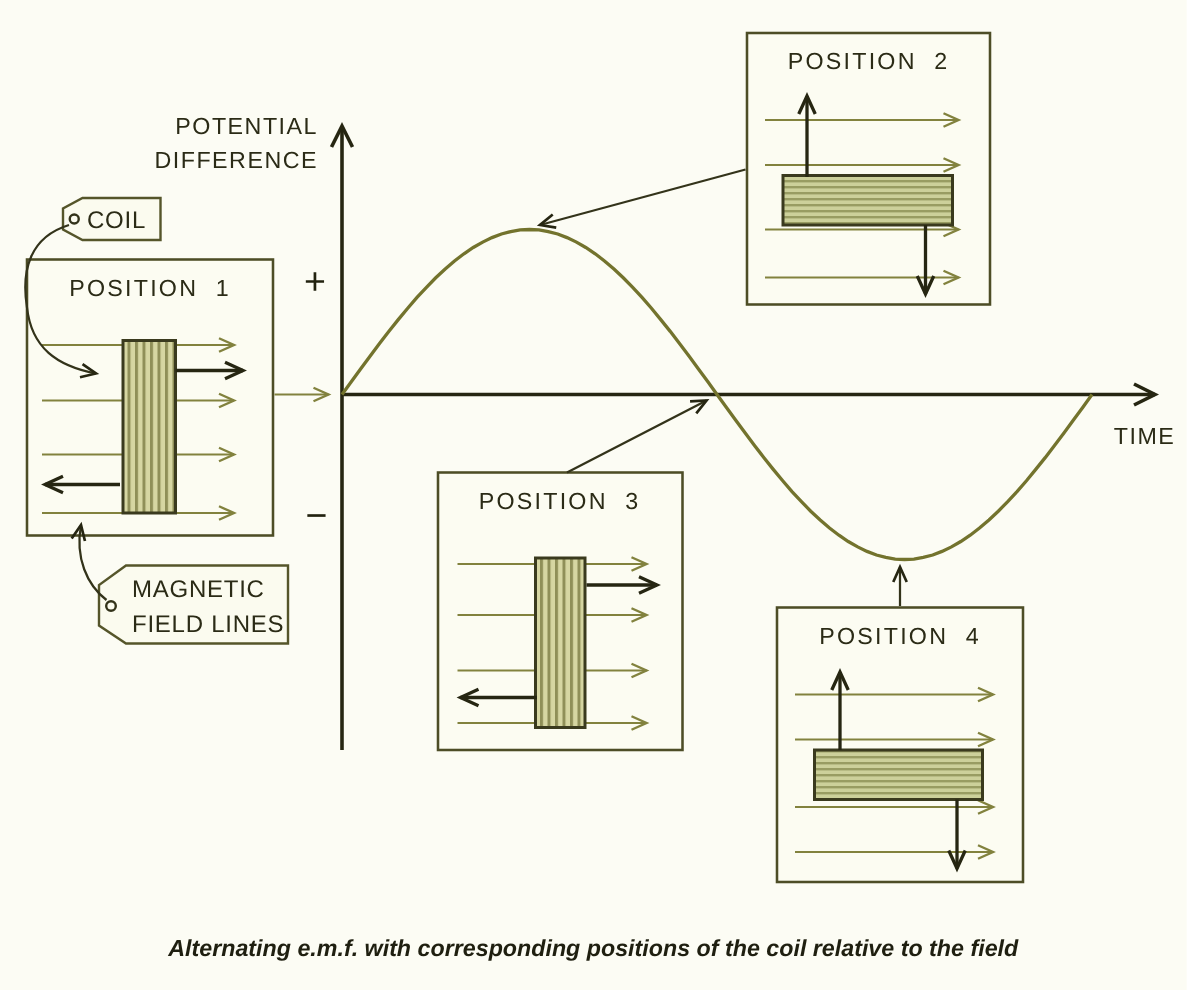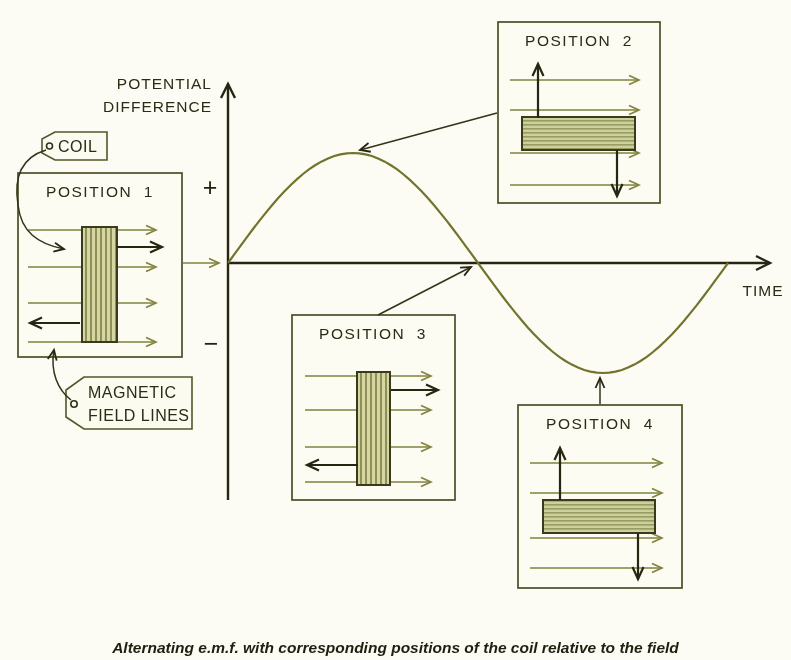--- a/index.html
+++ b/index.html
@@ -26,21 +26,21 @@
   .callout{stroke:#33331a;stroke-width:1.5;fill:none;}
   .tagshape{fill:#fbfbef;stroke:#55552a;stroke-width:1.6;}
   .taghole{fill:#fbfbef;stroke:#33331a;stroke-width:1.6;}
   .coil{stroke:#3a3a1e;stroke-width:2;}
   .curve{stroke:#73732d;stroke-width:2.2;fill:none;}
   .caption{
     position:absolute;left:0;top:624px;width:100%;
     text-align:center;
     font-family:"Liberation Sans",sans-serif;
     font-style:italic;font-weight:bold;
-    font-size:15.5px;color:#1f1f10;margin-top:15px;
+    font-size:15.5px;color:#1f1f10;
   }
 </style>
 </head>
 <body>
 
 <div class="figure">
 <svg width="791" height="660" viewBox="0 0 791 660">
   <defs>
     <marker id="mO" markerUnits="userSpaceOnUse" markerWidth="16" markerHeight="15" refX="13" refY="7.5" orient="auto">
       <path d="M3,3 L13,7.5 L3,12" fill="none" stroke="#82823e" stroke-width="1.6"></path>

